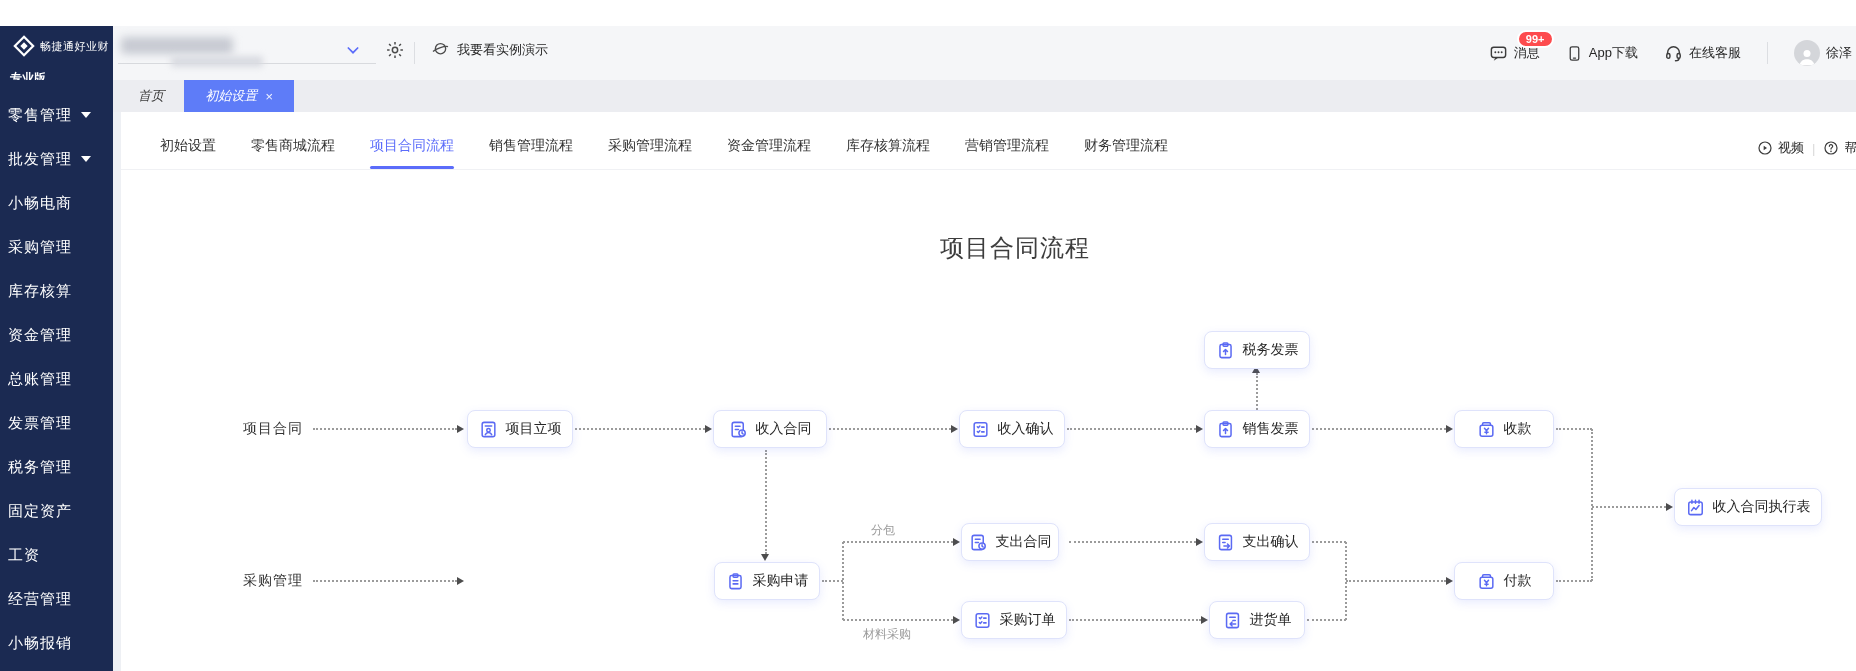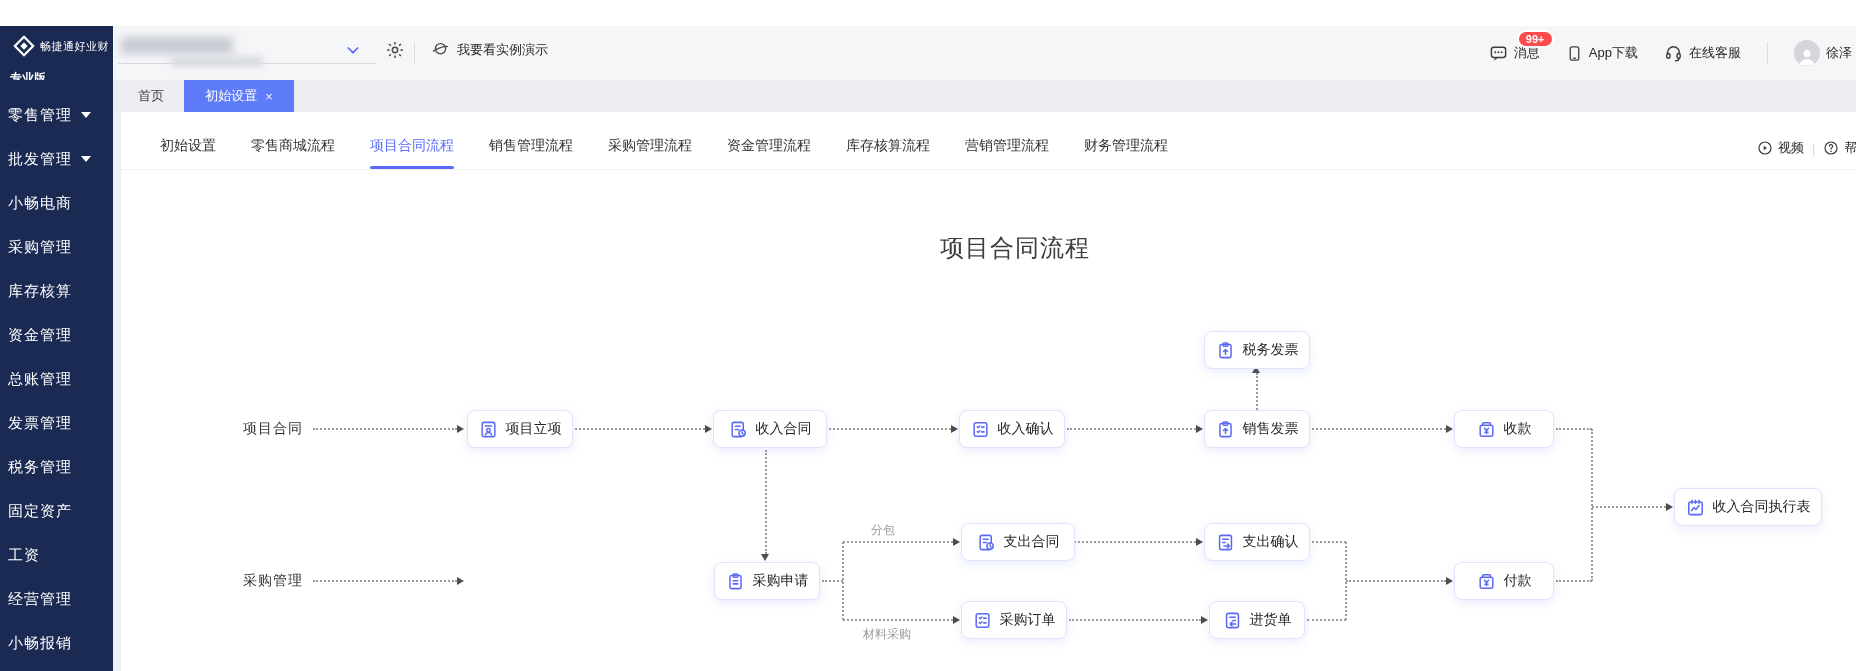--- a/index.html
+++ b/index.html
@@ -27,21 +27,21 @@
   #demo-link { left:318px; top:14px; display:flex; align-items:center; gap:7px; font-size:13px; color:#262626; cursor:pointer; }
   #header-right { right:0; top:0; height:54px; display:flex; align-items:center; gap:26px; padding-left:10px; position:absolute; }
   .hdr-item { display:flex; align-items:center; gap:6px; font-size:13px; color:#262626; cursor:pointer; position:relative; white-space:nowrap; }
   #msg-badge { position:absolute; left:28px; top:-14px; background:#fd4b4e; color:#fff; font-size:11px; font-weight:bold;
     padding:1px 7px; border-radius:9px; border:2px solid #fff; }
   #avatar { width:26px; height:26px; border-radius:50%; background:#d4d6da; display:flex; align-items:flex-end; justify-content:center; overflow:hidden; }
   #user-name { font-size:13px; color:#262626; width:30px; overflow:hidden; white-space:nowrap; }
 
   
   #wintabs { left:113px; top:80px; width:1743px; height:32px; background:#ecedf1; display:flex; }
-  .wintab { height:32px; display:flex; align-items:center; justify-content:center; gap:8px; font-size:13px; color:#3c3c3c; cursor:pointer; padding:0 20px; }
+  .wintab { height:32px; display:flex; align-items:center; justify-content:center; gap:8px; font-size:13px; color:#3c3c3c; cursor:pointer; padding:0 20px;font-style:italic; }
   .wintab.active { background:#5e7cf8; color:#fff; min-width:110px; }
   .wintab .close { font-size:13px; opacity:.9; }
 
   
   #sidebar { left:0; top:80px; width:113px; height:591px; background:#1b2a52; padding-top:13px; }
   .side-item { height:44px; display:flex; align-items:center; padding-left:8px; color:#fff; font-size:15px; font-weight:500; letter-spacing:1px; cursor:pointer; }
   .caret { width:0; height:0; border-left:5px solid transparent; border-right:5px solid transparent; border-top:6px solid #fff; margin-left:9px; }
 
   
   #main { left:113px; top:112px; width:1743px; height:559px; background:#eef0f4; }
@@ -354,21 +354,21 @@
         <div class="flow-node" style="left: 593px; top: 392px; width: 106px;">
           <span class="node-icon">
             <svg width="19" height="19" viewBox="0 0 24 24" fill="none" stroke="#5b6af3" stroke-width="1.9" stroke-linecap="round" stroke-linejoin="round">
               <rect x="5" y="4.5" width="14" height="16.5" rx="2"></rect>
               <rect x="9" y="2.5" width="6" height="4" rx="1"></rect>
               <path d="M9 11h6M9 15h6"></path>
             </svg>
           </span>
           <span>采购申请</span>
         </div>
-        <div class="flow-node" style="left: 840px; top: 353px; width: 114px;">
+        <div class="flow-node" style="left: 840px; top: 353px; width: 98px;">
           <span class="node-icon">
             <svg width="19" height="19" viewBox="0 0 24 24" fill="none" stroke="#5b6af3" stroke-width="1.9" stroke-linecap="round" stroke-linejoin="round">
               <rect x="4" y="3" width="14" height="18" rx="2.5"></rect>
               <path d="M8 8h6M8 12h4"></path>
               <circle cx="16.5" cy="16.5" r="4" fill="#fff"></circle>
               <path d="M16.5 14.8v1.9l1.4 1"></path>
             </svg>
           </span>
           <span>支出合同</span>
         </div>

